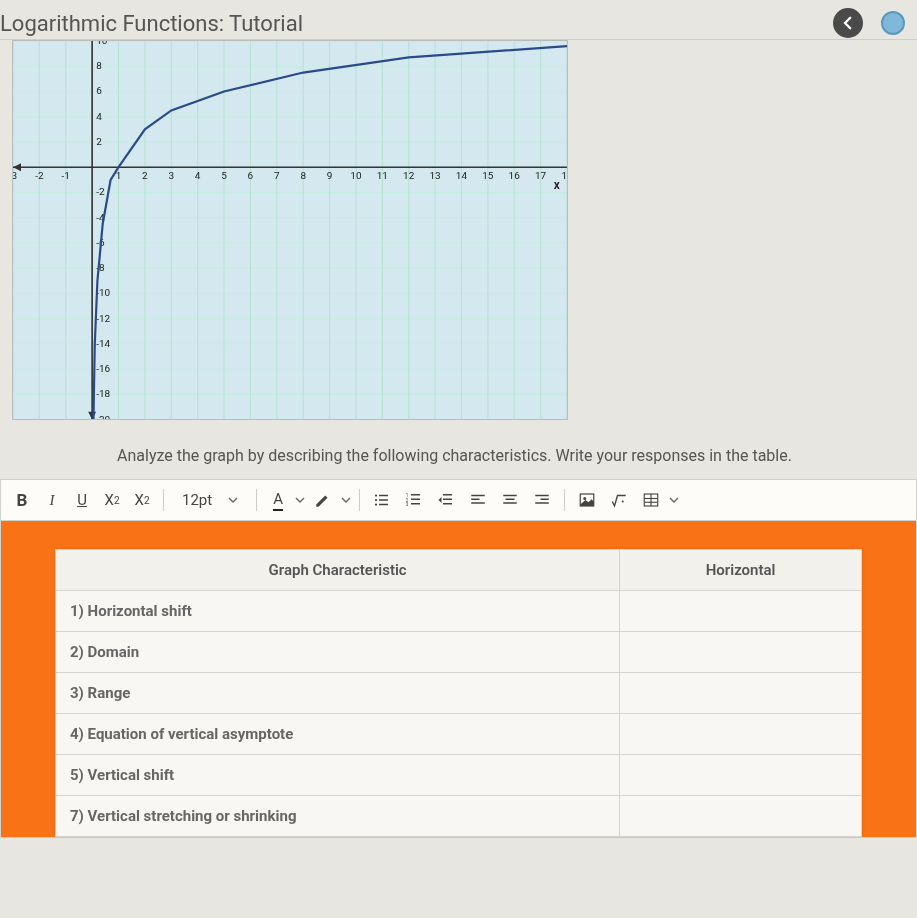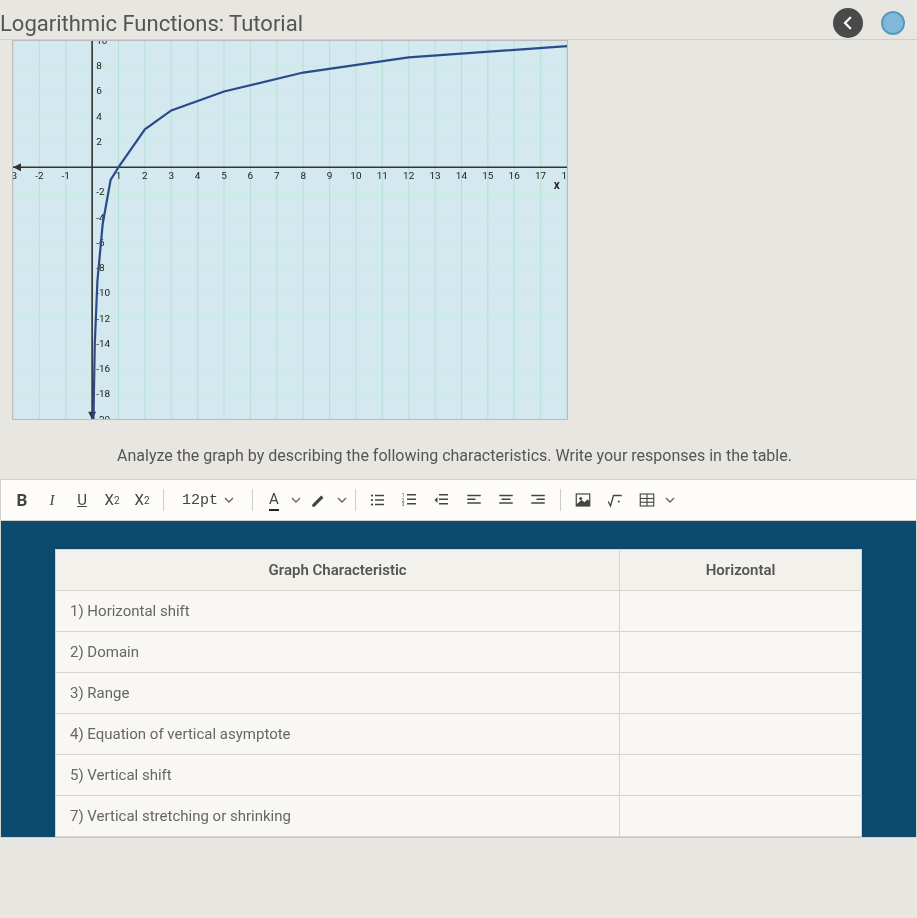--- a/index.html
+++ b/index.html
@@ -38,36 +38,36 @@
   display: flex; align-items: center; gap: 4px;
   background: #fdfcf9; border: 1px solid #d3d1cb;
   padding: 6px 8px; font-size: 15px; color: #444;
 }
 .tb-btn {
   min-width: 26px; height: 28px; padding: 0 5px;
   display: flex; align-items: center; justify-content: center;
   cursor: pointer; border-radius: 3px;
 }
 .tb-sep { width: 1px; height: 22px; background: #ccc; margin: 0 4px; }
-.tb-size { display: flex; align-items: center; gap: 6px; padding: 0 10px; font-family: Liberation Mono, monospace; }
+.tb-size { display: flex; align-items: center; gap: 16px; padding: 0 10px; }
 .bold { font-weight: 700; font-size: 17px; }
 .ital { font-style: italic; font-family: Georgia, serif; }
 .uline { text-decoration: underline; }
 .sup, .sub { font-size: 15px; }
 .sup sup, .sub sub { font-size: 10px; }
 .txtcolor { border-bottom: 2px solid #222; padding-bottom: 1px; }
 .svgicon { width: 18px; height: 18px; }
-.content { background: #0c4a6e; border: 1px solid #d3d1cb; border-top: none; padding: 28px 54px 0 54px; }
+.content { background: #f97316; border: 1px solid #d3d1cb; border-top: none; padding: 28px 54px 0 54px; }
 table.charac {
   width: 100%; border-collapse: collapse; background: #f8f7f3;
   box-shadow: 0 0 4px rgba(0,0,0,0.1);
 }
 table.charac th, table.charac td {
   border: 1px solid #d6d4ce; padding: 11px 14px; text-align: left;
-  font-size: 15px; color: #666; font-weight: 400;
+  font-size: 15px; color: #666; font-weight: 700;
 }
 table.charac th { text-align: center; font-weight: 600; color: #555; background: #f3f1ec; }
 table.charac th:last-child { width: 30%; }
 </style>
 </head>
 <body>
 
 <div class="header">
   <h1>Logarithmic Functions: Tutorial</h1>
   <div class="header-ctrls">

